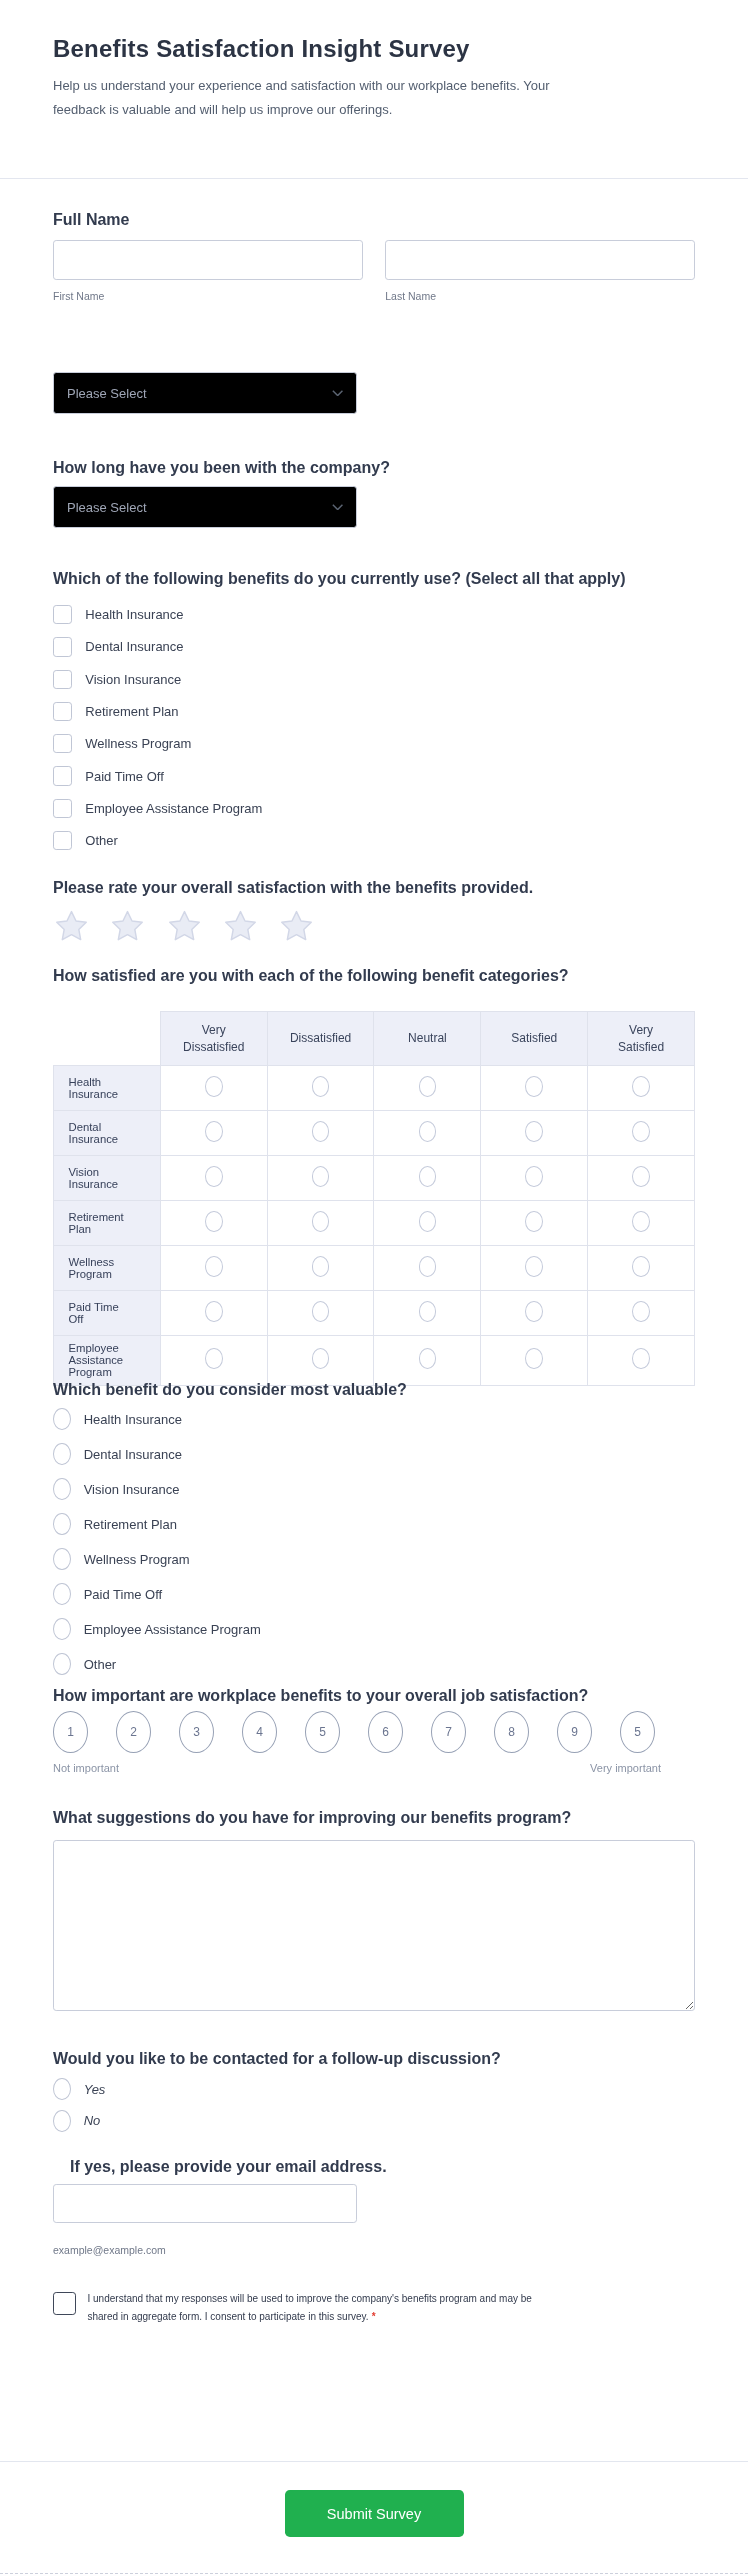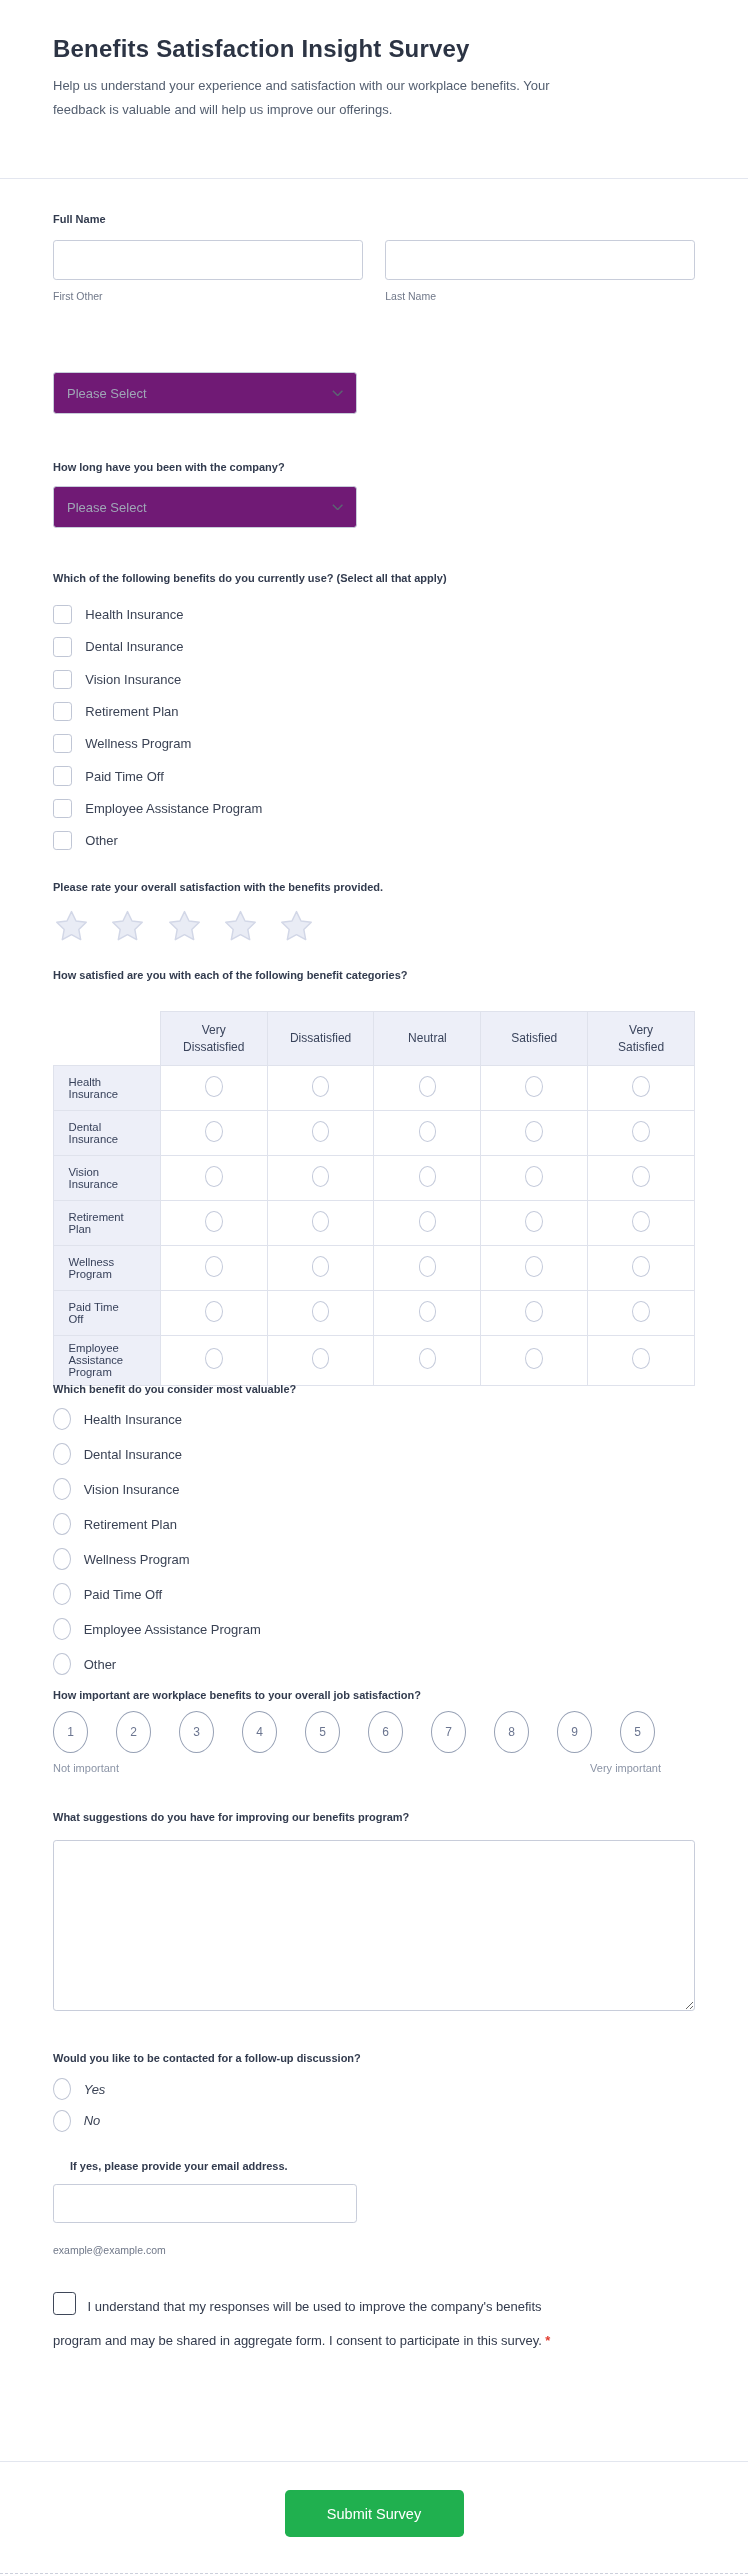--- a/index.html
+++ b/index.html
@@ -3,28 +3,28 @@
 <meta charset="utf-8">
 <style>
   html,body{margin:0;padding:0;background:#fff;}
   #page{position:relative;width:748px;height:2576px;background:#ffffff;overflow:hidden;
         font-family:"Liberation Sans",sans-serif;color:#323b4e;}
   .s{position:absolute;left:53px;width:642px;}
   .full{position:absolute;left:0;width:748px;}
   h1{margin:0;font-size:24px;font-weight:700;color:#2c3444;letter-spacing:0.2px;}
   .desc{margin:11.3px 0 0 0;font-size:13px;line-height:24px;color:#535e6f;width:547px;}
   .rule{height:0.8px;background:#e3e6ef;}
-  .q{font-size:11px;font-weight:600;color:#323b4e;line-height:17.7px;}
+  .q{font-size:16px;font-weight:600;color:#323b4e;line-height:17.7px;}
   .namerow{display:flex;gap:22.5px;}
   .field{width:310px;display:flex;flex-direction:column;}
   .tin{box-sizing:border-box;width:100%;height:40px;border:0.8px solid #c8cdda;border-radius:3.2px;
        background:#fff;font:inherit;font-size:13px;color:#323b4e;padding:0 11.3px;outline:none;}
   .sublabel{margin-top:9.7px;font-size:10.5px;color:#707889;}
   .select{box-sizing:border-box;width:304px;height:42px;border:0.8px solid #c8cdda;border-radius:3.2px;
-          background:#701a75;display:flex;align-items:center;justify-content:space-between;
+          background:#000000;display:flex;align-items:center;justify-content:space-between;
           padding:0 13px;cursor:pointer;}
   .ph{font-size:13px;color:#9fa6b6;}
   .optlist{display:flex;flex-direction:column;gap:13px;}
   .optrow{display:flex;align-items:center;height:19.3px;}
   .cb{box-sizing:border-box;width:19.3px;height:19.3px;border:1.2px solid #c0c6d5;border-radius:3.2px;
       background:#fff;flex:0 0 auto;}
   .rd{box-sizing:border-box;width:17.7px;height:22px;border:1.2px solid #c0c6d5;border-radius:50%;
       background:#fff;flex:0 0 auto;}
   .optlabel{margin-left:13px;font-size:13px;color:#3a4254;}
   .stars{display:flex;gap:19.3px;}
@@ -39,21 +39,21 @@
                    text-align:left;padding:6.4px 32px 6.4px 14.5px;height:42px;box-sizing:border-box;}
   .matrix td{background:#fff;text-align:center;vertical-align:middle;height:42px;}
   .mrd{display:inline-block;box-sizing:border-box;width:17.7px;height:21px;border:0.8px solid #c5cbdb;
        border-radius:50%;background:#fff;}
   .scalerow{display:flex;gap:28px;}
   .scirc{box-sizing:border-box;width:35px;height:42px;border:0.8px solid #97a1b5;border-radius:50%;
          display:flex;align-items:center;justify-content:center;font-size:12px;color:#6b7590;cursor:pointer;}
   .scale-ends{width:608px;display:flex;justify-content:space-between;font-size:11px;color:#8b94a6;}
   textarea.big{box-sizing:border-box;width:642px;height:171px;border:0.8px solid #c8cdda;border-radius:3.2px;
          font:inherit;font-size:13px;color:#323b4e;padding:9.7px 11.3px;outline:none;resize:vertical;}
-  .consent{width:499px;font-size:13px;line-height:34px;color:#333b4d;}
+  .consent{width:499px;font-size:10px;line-height:18px;color:#333b4d;}
   .bigcb{box-sizing:border-box;float:left;width:22.5px;height:22.5px;border:1.6px solid #3f4859;
          border-radius:3.2px;background:#fff;margin:2.4px 12px 3.2px 0;}
   .req{color:#e23b2e;font-weight:700;margin-left:3.2px;}
   .btnwrap{text-align:center;}
   .submit{display:inline-block;width:179px;height:47px;background:#20b04f;border:none;border-radius:4.8px;
           color:#ffffff;font:inherit;font-size:14.5px;font-weight:500;cursor:pointer;}
   .dashed{border-top:0.8px dashed #ccd0dc;height:0;}
 </style>
 </head>
 <body>
@@ -63,21 +63,21 @@
   <div class="s" style="top:35px;">
     <h1>Benefits Satisfaction Insight Survey</h1>
     <p class="desc">Help us understand your experience and satisfaction with our workplace benefits. Your feedback is valuable and will help us improve our offerings.</p>
   </div>
   <div class="full rule" style="top:178px;"></div>
 
   <div class="s q" style="top:211px;">Full Name</div>
   <div class="s namerow" style="top:240px;">
     <div class="field">
       <input class="tin" type="text" value="" style="">
-      <span class="sublabel">First Other</span>
+      <span class="sublabel">First Name</span>
     </div>
     <div class="field">
       <input class="tin" type="text" value="" style="">
       <span class="sublabel">Last Name</span>
     </div>
   </div>
 
   <div class="s" style="top:372px;">
     <div class="select">
       <span class="ph">Please Select</span>

